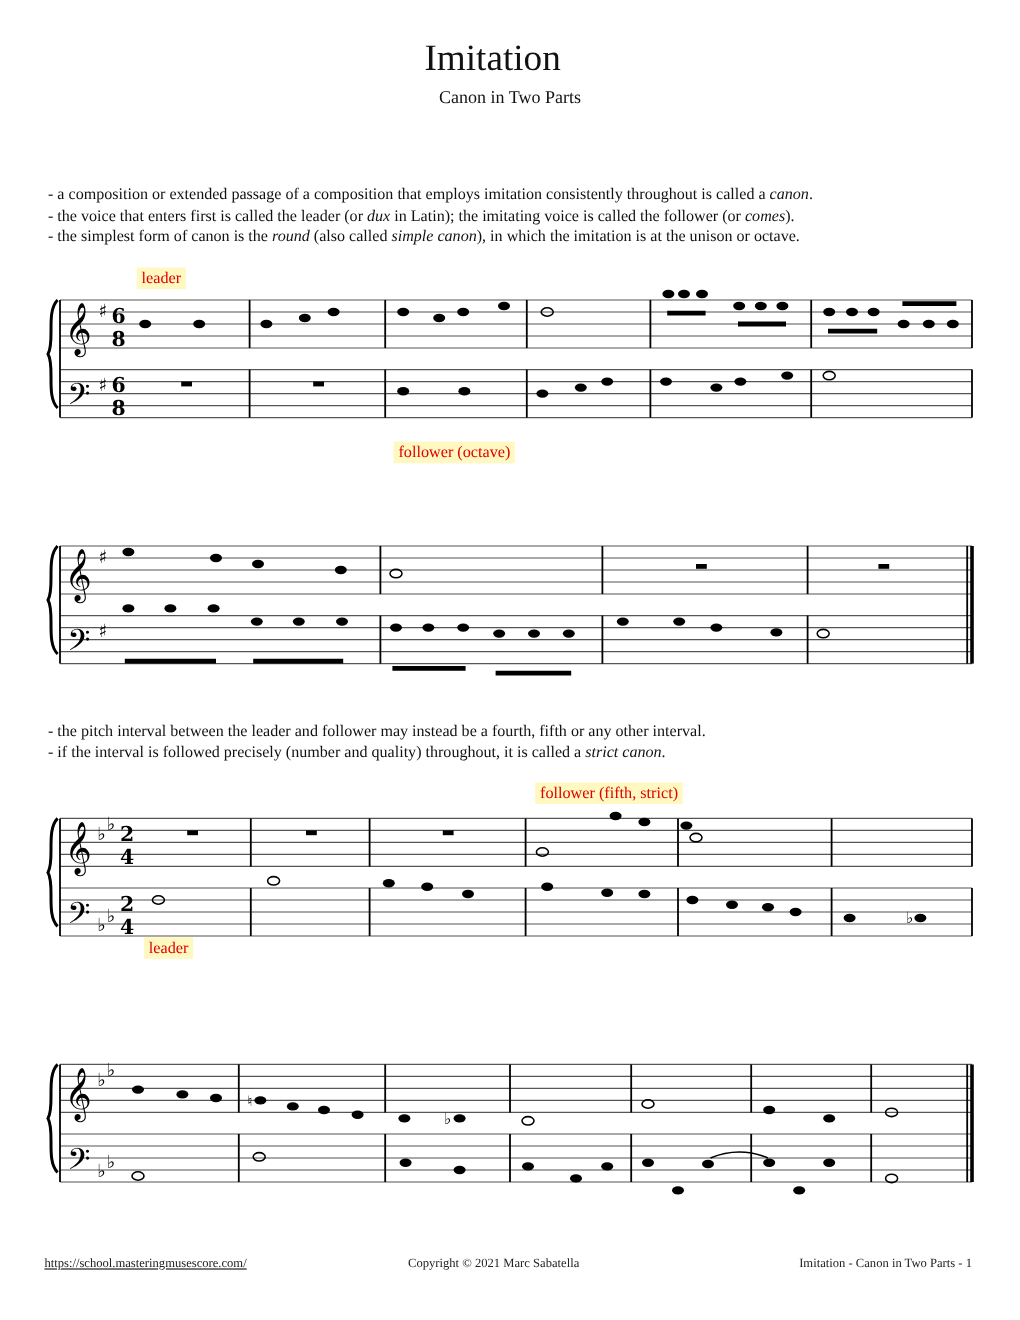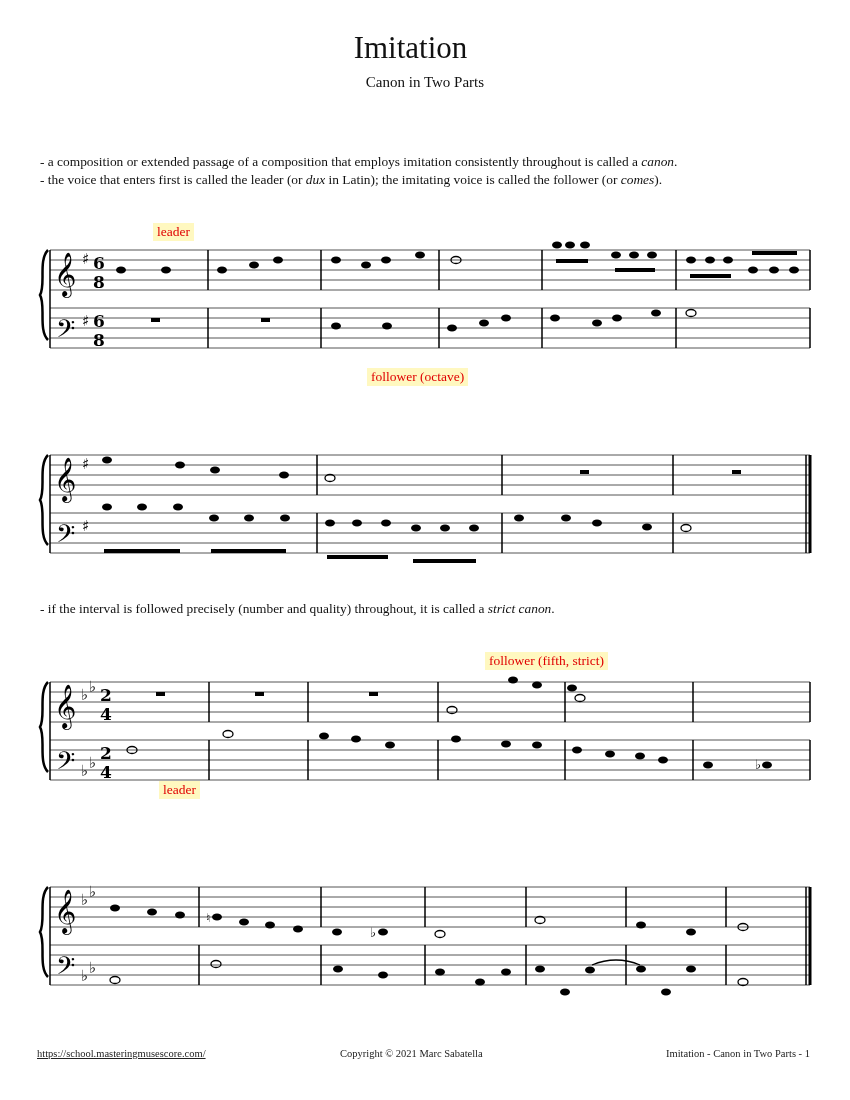--- a/index.html
+++ b/index.html
@@ -3,33 +3,34 @@
 <meta charset="utf-8">
 <style>
   html,body{margin:0;padding:0;background:#fff;}
   body{width:850px;height:1100px;position:relative;overflow:hidden;font-family:"DejaVu Serif","Liberation Serif",serif;color:#111;}
   .title{position:absolute;left:0;width:821px;top:30px;text-align:center;font-family:"Liberation Serif","DejaVu Serif",serif;font-size:31px;}
   .subtitle{position:absolute;left:0;width:850px;top:74px;text-align:center;font-family:Liberation Serif, serif;font-size:15px;}
   .notes{position:absolute;left:40px;font-family:"Liberation Serif","DejaVu Serif",serif;font-size:13.4px;line-height:17.5px;}
   .notes div{white-space:nowrap;}
   .notes i{font-style:italic;}
   .system{position:absolute;left:0;}
-  .tag{position:absolute;background:#fff8c0;color:#e00000;font-family:"Liberation Serif","DejaVu Serif",serif;font-size:13.5px;padding:1px 4px;white-space:nowrap;margin-left:39px;}
+  .tag{position:absolute;background:#fff8c0;color:#e00000;font-family:"Liberation Serif","DejaVu Serif",serif;font-size:13.5px;padding:1px 4px;white-space:nowrap;}
   .footer{position:absolute;top:1048px;font-family:"Liberation Serif","DejaVu Serif",serif;font-size:10.5px;color:#222;}
   svg text{font-family:"DejaVu Serif","Liberation Serif",serif;}
 </style>
 </head>
 <body>
 
 <div class="title">Imitation</div>
 <div class="subtitle">Canon in Two Parts</div>
 
 <div class="notes" style="top:153px;">
   <div><span>- a composition or extended passage of a composition that employs imitation consistently throughout is called a </span><i>canon</i><span>.</span></div>
   <div><span>- the voice that enters first is called the leader (or </span><i>dux</i><span> in Latin); the imitating voice is called the follower (or </span><i>comes</i><span>).</span></div>
+  <div><span>- the simplest form of canon is the </span><i>round</i><span> (also called </span><i>simple canon</i><span>), in which the imitation is at the unison or octave.</span></div>
 </div>
 
 <svg class="system" style="top:240px" width="850" height="120">
   <g>
       <path d="M48 10 C38 20 46 45 40 55 C46 65 38 90 48 100" fill="none" stroke="#000" stroke-width="2.5"></path>
     </g>
   <g stroke="#555" stroke-width="1">
     <line x1="50" y1="10" x2="810" y2="10"></line>
       <line x1="50" y1="20" x2="810" y2="20"></line>
       <line x1="50" y1="30" x2="810" y2="30"></line>
@@ -175,20 +176,21 @@
     </g>
   <g stroke="#000" stroke-width="4">
       <line x1="104" y1="106" x2="180" y2="106"></line>
       <line x1="211" y1="106" x2="286" y2="106"></line>
       <line x1="327" y1="112" x2="388" y2="112"></line>
       <line x1="413" y1="116" x2="476" y2="116"></line>
     </g>
 </svg>
 
 <div class="notes" style="top:600px;">
+  <div><span>- the pitch interval between the leader and follower may instead be a fourth, fifth or any other interval.</span></div>
   <div><span>- if the interval is followed precisely (number and quality) throughout, it is called a </span><i>strict canon</i><span>.</span></div>
 </div>
 
 <svg class="system" style="top:672px" width="850" height="120">
   <g>
       <path d="M48 10 C38 20 46 45 40 55 C46 65 38 90 48 100" fill="none" stroke="#000" stroke-width="2.5"></path>
     </g>
   <g stroke="#555" stroke-width="1">
     <line x1="50" y1="10" x2="810" y2="10"></line>
       <line x1="50" y1="20" x2="810" y2="20"></line>

